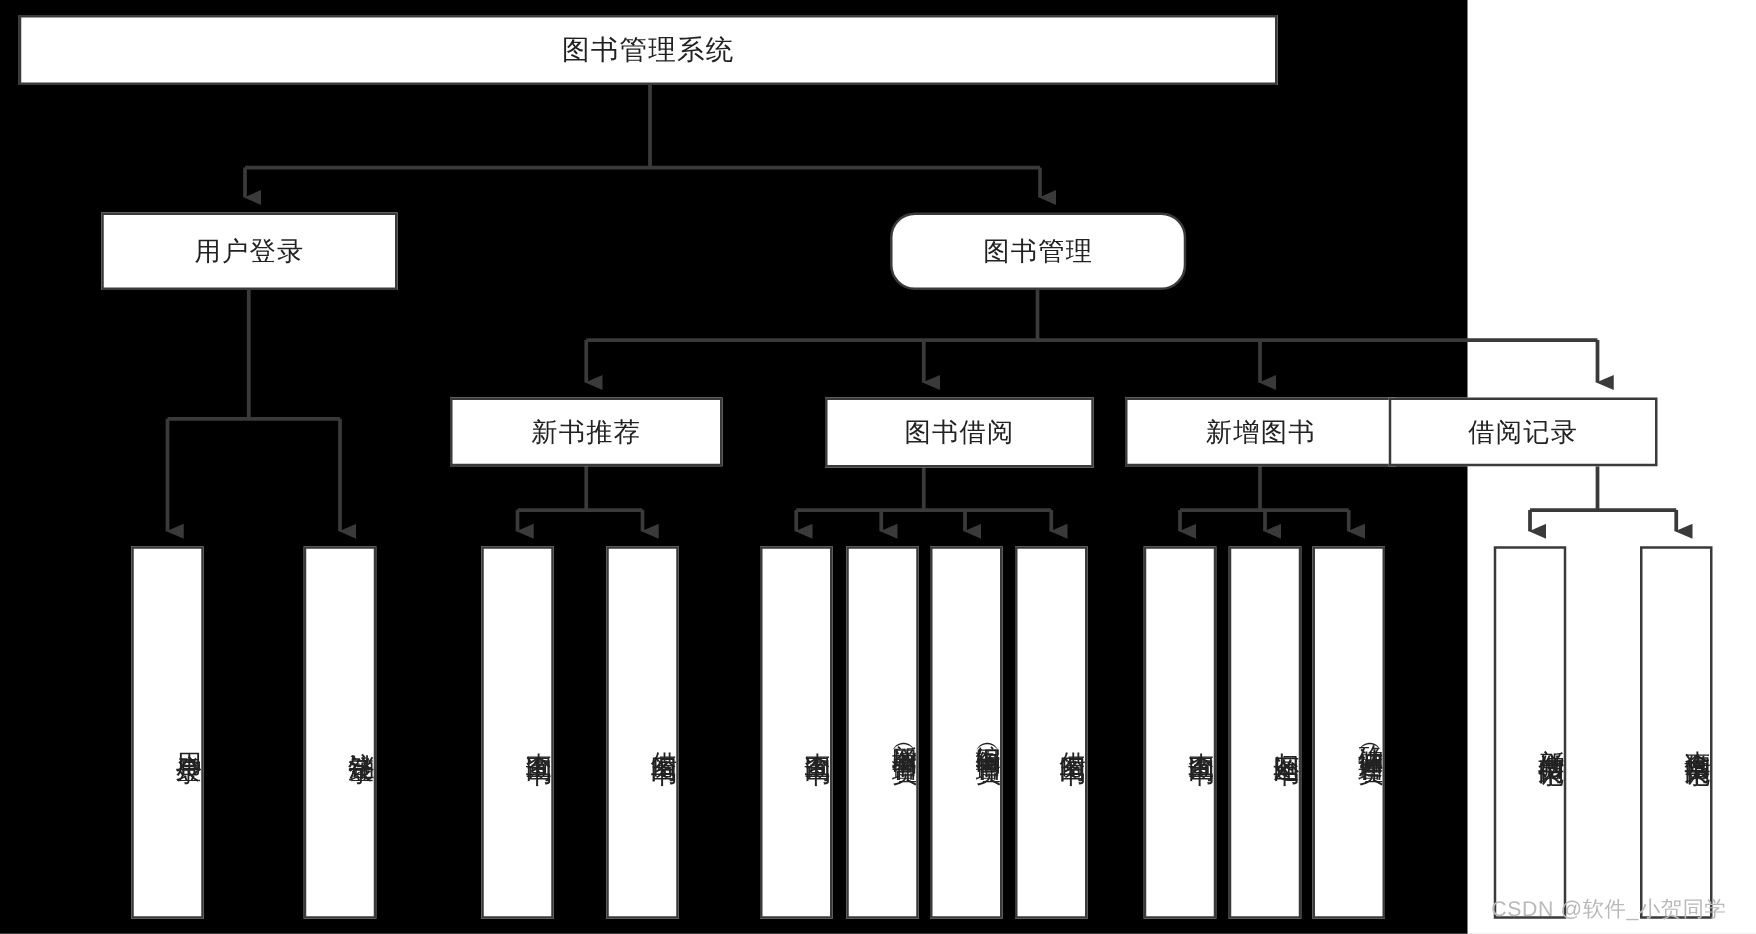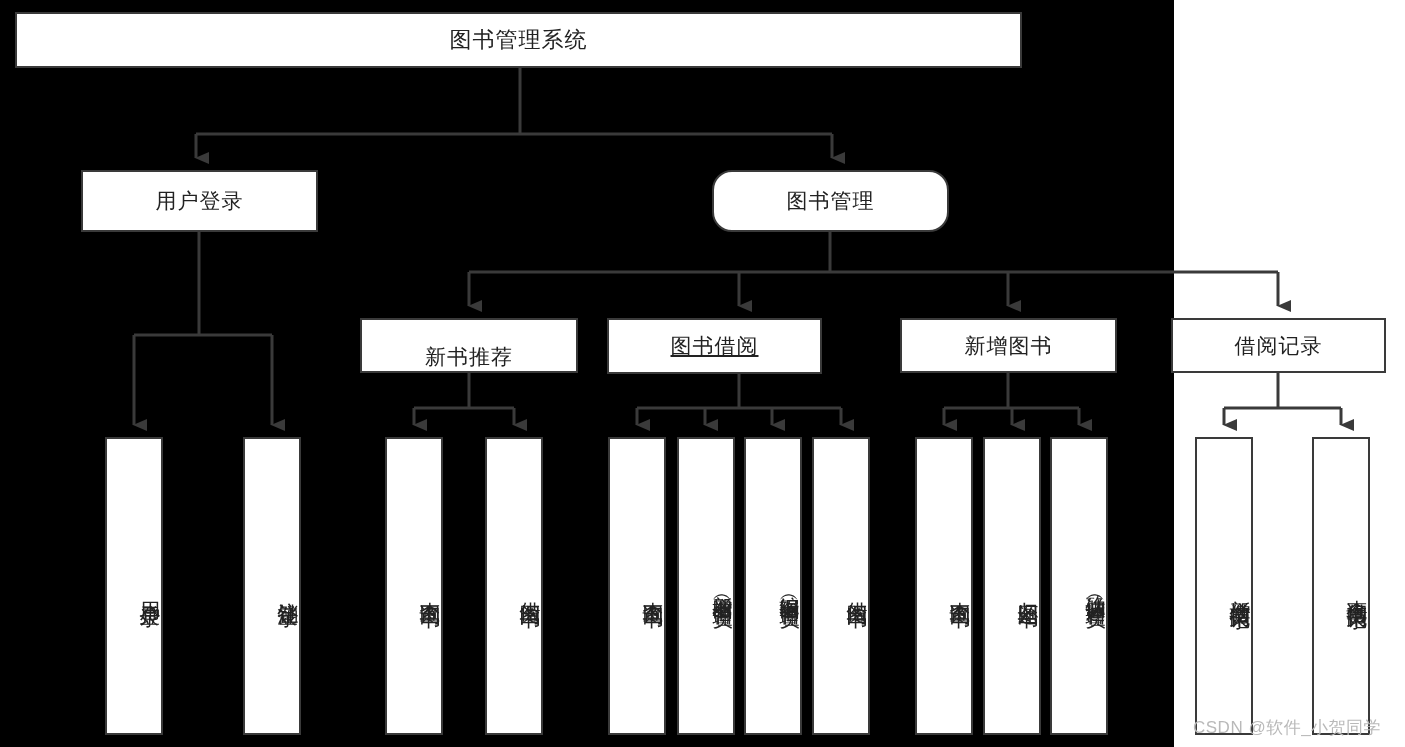--- a/index.html
+++ b/index.html
@@ -98,30 +98,30 @@
     <span>图书管理系统</span>
   </div>
 
   <div class="node-box node-h" style="left:81px;top:170px;width:237px;height:62px;">
     <span>用户登录</span>
   </div>
   <div class="node-box node-h" style="left:712px;top:170px;width:237px;height:62px;border-radius:20px;">
     <span>图书管理</span>
   </div>
 
-  <div class="node-box node-h" style="left:360px;top:318px;width:218px;height:55px;align-items:flex-end;">
+  <div class="node-box node-h" style="left:360px;top:318px;width:218px;height:55px;">
     <span>新书推荐</span>
   </div>
-  <div class="node-box node-h" style="left:607px;top:318px;width:215px;height:56px;text-decoration:underline;">
+  <div class="node-box node-h" style="left:660px;top:318px;width:215px;height:56px;">
     <span>图书借阅</span>
   </div>
   <div class="node-box node-h" style="left:900px;top:318px;width:217px;height:55px;">
     <span>新增图书</span>
   </div>
-  <div class="node-box node-h" style="left:1171px;top:318px;width:215px;height:55px;">
+  <div class="node-box node-h" style="left:1111px;top:318px;width:215px;height:55px;">
     <span>借阅记录</span>
   </div>
 
   <div class="node-box node-v" style="left:105px;top:437px;width:58px;height:298px;">
     <span>用户登录</span>
   </div>
   <div class="node-box node-v" style="left:243px;top:437px;width:58px;height:298px;">
     <span>注销登录</span>
   </div>
 

